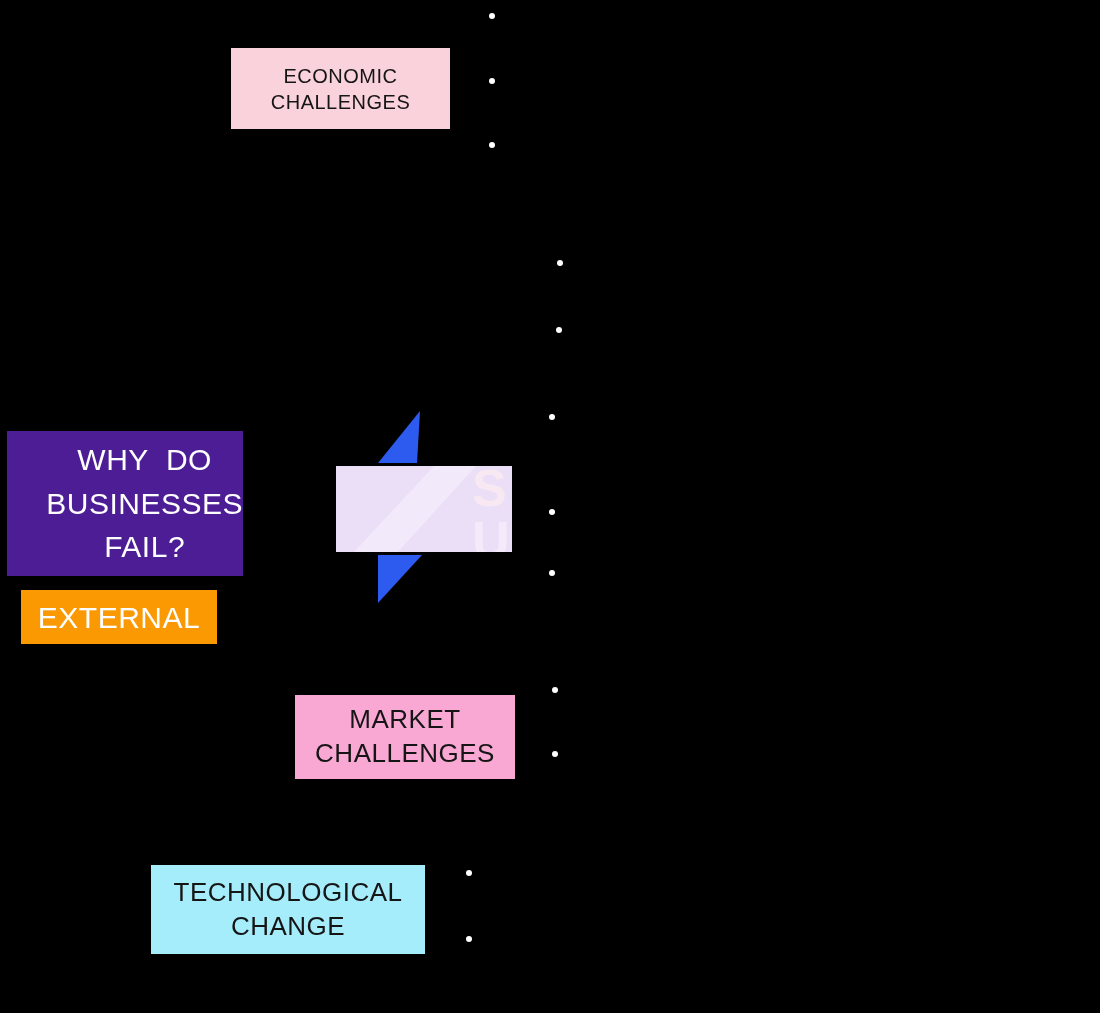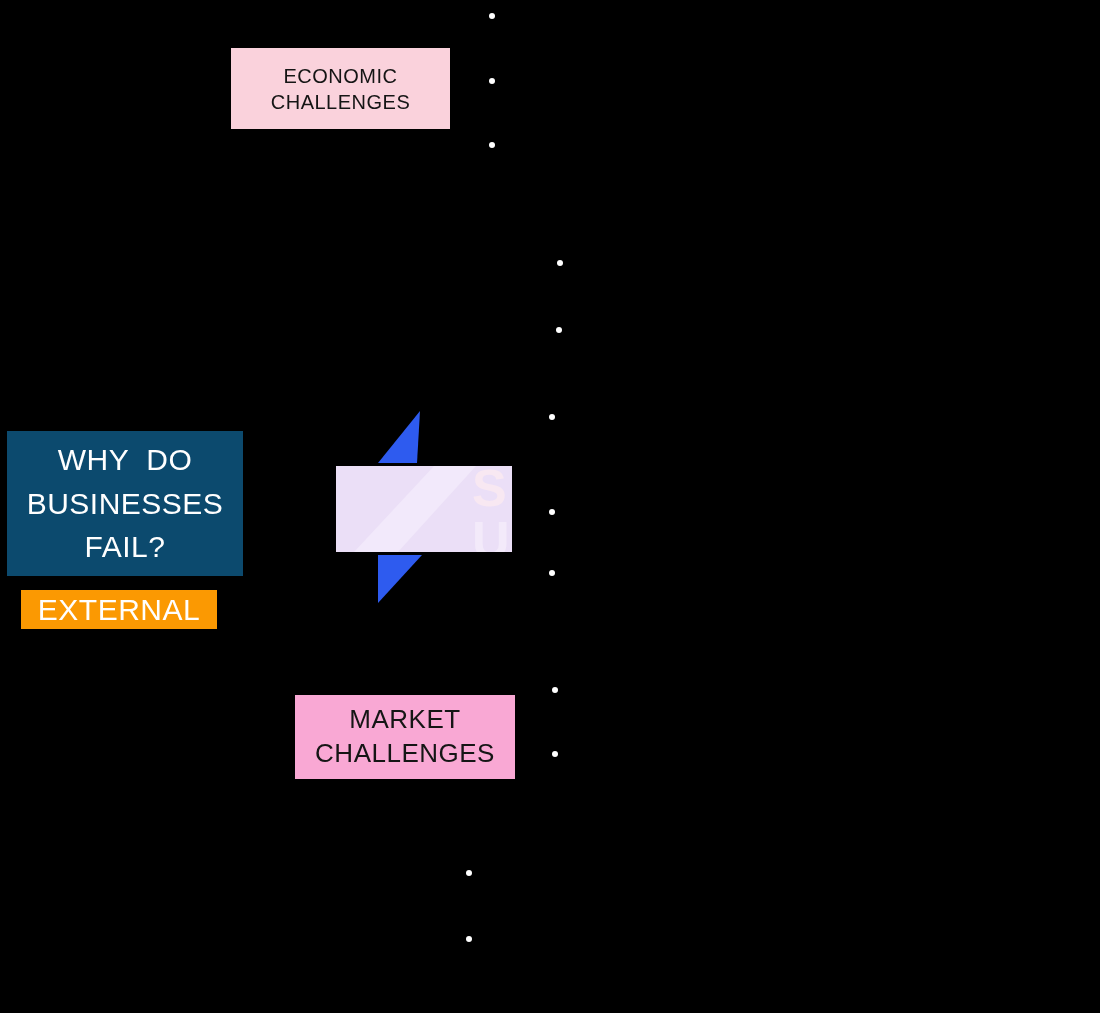--- a/index.html
+++ b/index.html
@@ -18,21 +18,21 @@
     box-sizing:border-box;
     color:#151515;
     letter-spacing:0.5px;
   }
   .fbox .lbl{white-space:pre-wrap;line-height:1.3;}
   .noborder{border:none;color:#ffffff;}
   #economic-box {left:228px; top:45px;  width:225px; height:87px;  font-size:20px;}
   #consumer-box {left:303px; top:237px; width:220px; height:124px; font-size:26px;}
   #question-box {left:7px;   top:431px; width:236px; height:145px; font-size:30px;}
   #question-box .lbl{line-height:1.45;}
-  #external-box {left:21px;  top:590px; width:196px; height:39px;  font-size:30px;}
+  #external-box {left:21px;  top:590px; width:196px; height:54px;  font-size:30px;}
   #legal-box    {left:333px; top:463px; width:182px; height:92px;  font-size:26px; z-index:2; overflow:hidden;}
   #market-box   {left:292px; top:692px; width:226px; height:90px;  font-size:26px;}
   #tech-box     {left:148px; top:862px; width:280px; height:95px;  font-size:26px;}
   #bolt-svg{position:absolute; left:370px; top:405px; width:60px; height:205px; z-index:1;}
   .wm{position:absolute; left:0; top:0; width:100%; height:100%; pointer-events:none;}
   .wm text{font-family:"Liberation Sans", sans-serif; font-weight:bold;}
   .lbl{position:relative; z-index:1;}
   .dot{position:absolute; width:6px; height:6px; border-radius:50%;}
   
   .dA1{left:489px;top:13px;}  .dA2{left:489px;top:78px;}  .dA3{left:489px;top:142px;}
@@ -45,21 +45,21 @@
 <body>
 
 <div id="canvas" style="background: rgb(0, 0, 0);">
 
   <div class="fbox" id="economic-box" style="background: rgb(250, 210, 220);">
     <span class="lbl">ECONOMIC
 CHALLENGES</span>
   </div>
 
 
-  <div class="fbox noborder" id="question-box" style="background: #0c4a6e;">
+  <div class="fbox noborder" id="question-box" style="background: #4c1d95; justify-content: flex-end;">
     <span class="lbl">WHY  DO
 BUSINESSES
 FAIL?</span>
   </div>
 
   <div class="fbox noborder" id="external-box" style="background: rgb(251, 153, 2);">
     <span class="lbl">EXTERNAL</span>
   </div>
 
   <svg id="bolt-svg" viewBox="0 0 60 205">
@@ -73,20 +73,24 @@
       <text x="136" y="40" font-size="52" fill="#f8e8f2">S</text>
       <text x="136" y="92" font-size="52" fill="#f3eafa">U</text>
     </svg>
   </div>
 
   <div class="fbox" id="market-box" style="background: #f9a8d4;">
     <span class="lbl">MARKET
 CHALLENGES</span>
   </div>
 
+  <div class="fbox" id="tech-box" style="background: rgb(166, 237, 251);">
+    <span class="lbl">TECHNOLOGICAL
+CHANGE</span>
+  </div>
 
   <div class="dot dA1" style="background: rgb(255, 255, 255);"></div>
   <div class="dot dA2" style="background: rgb(255, 255, 255);"></div>
   <div class="dot dA3" style="background: rgb(255, 255, 255);"></div>
   <div class="dot dB1" style="background: rgb(255, 255, 255);"></div>
   <div class="dot dB2" style="background: rgb(255, 255, 255);"></div>
   <div class="dot dC1" style="background: rgb(255, 255, 255);"></div>
   <div class="dot dC2" style="background: rgb(255, 255, 255);"></div>
   <div class="dot dC3" style="background: rgb(255, 255, 255);"></div>
   <div class="dot dD1" style="background: rgb(255, 255, 255);"></div>

